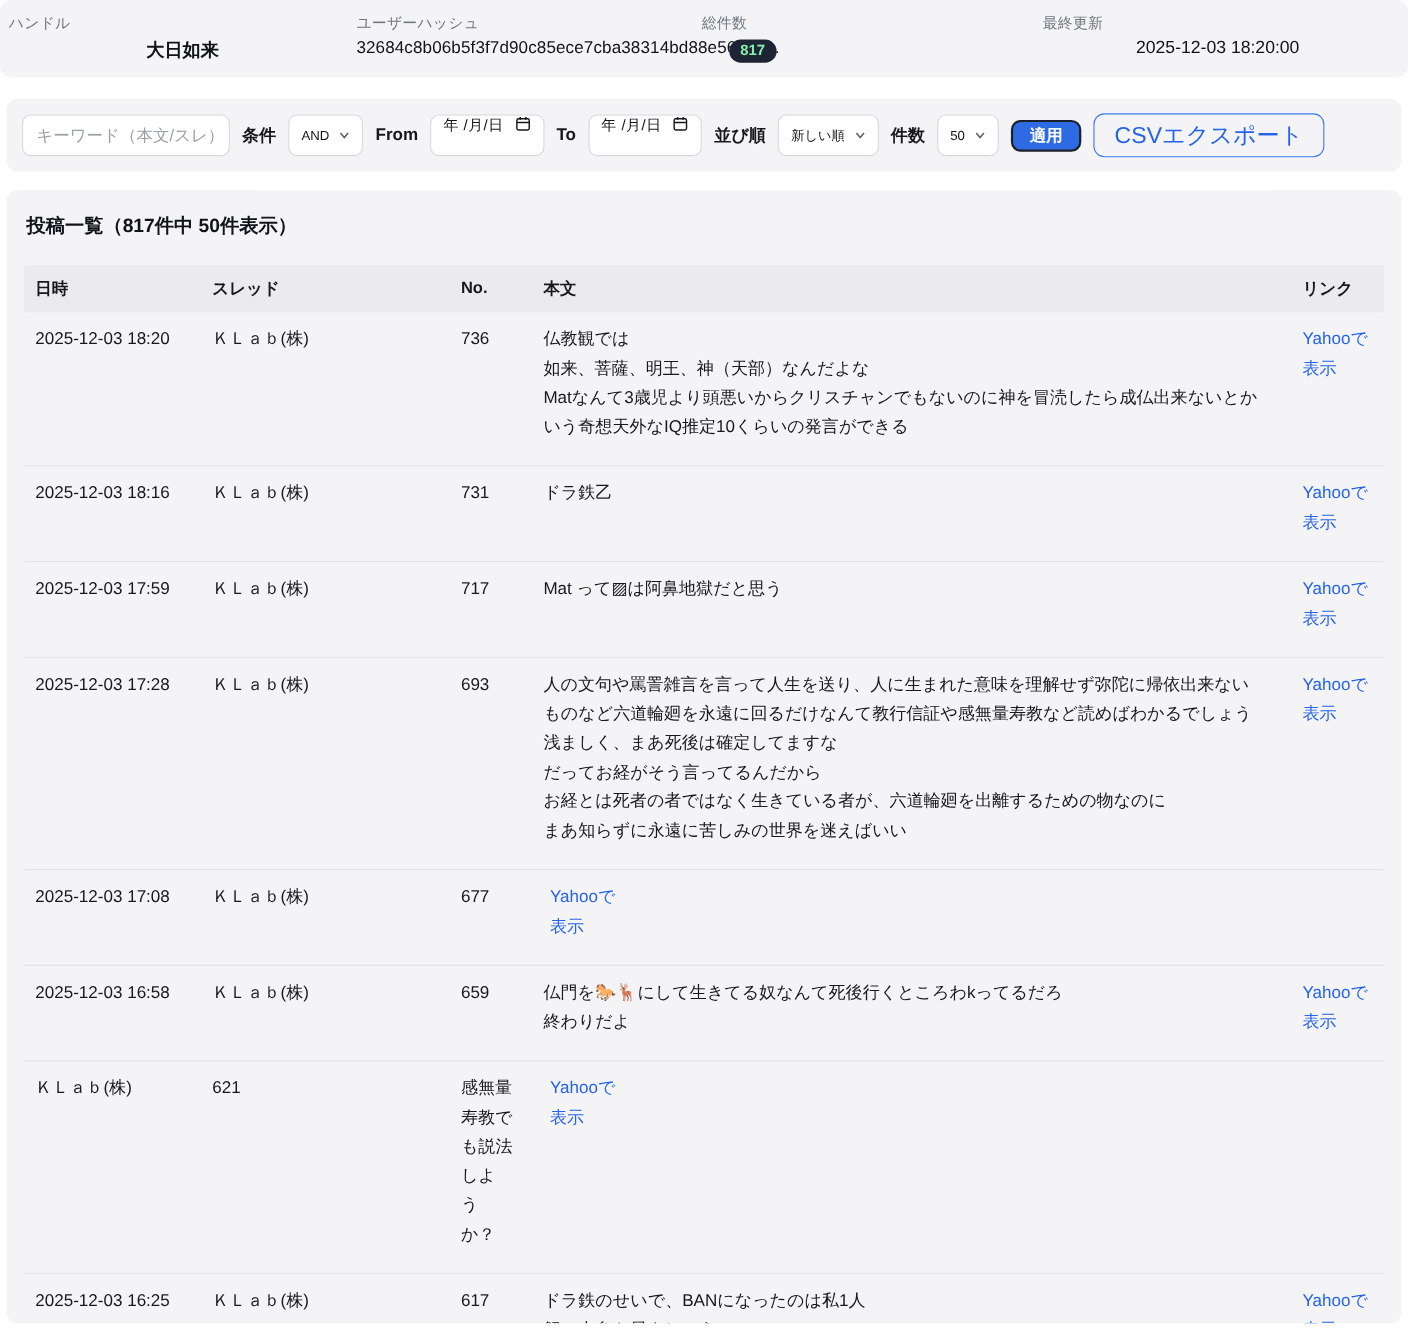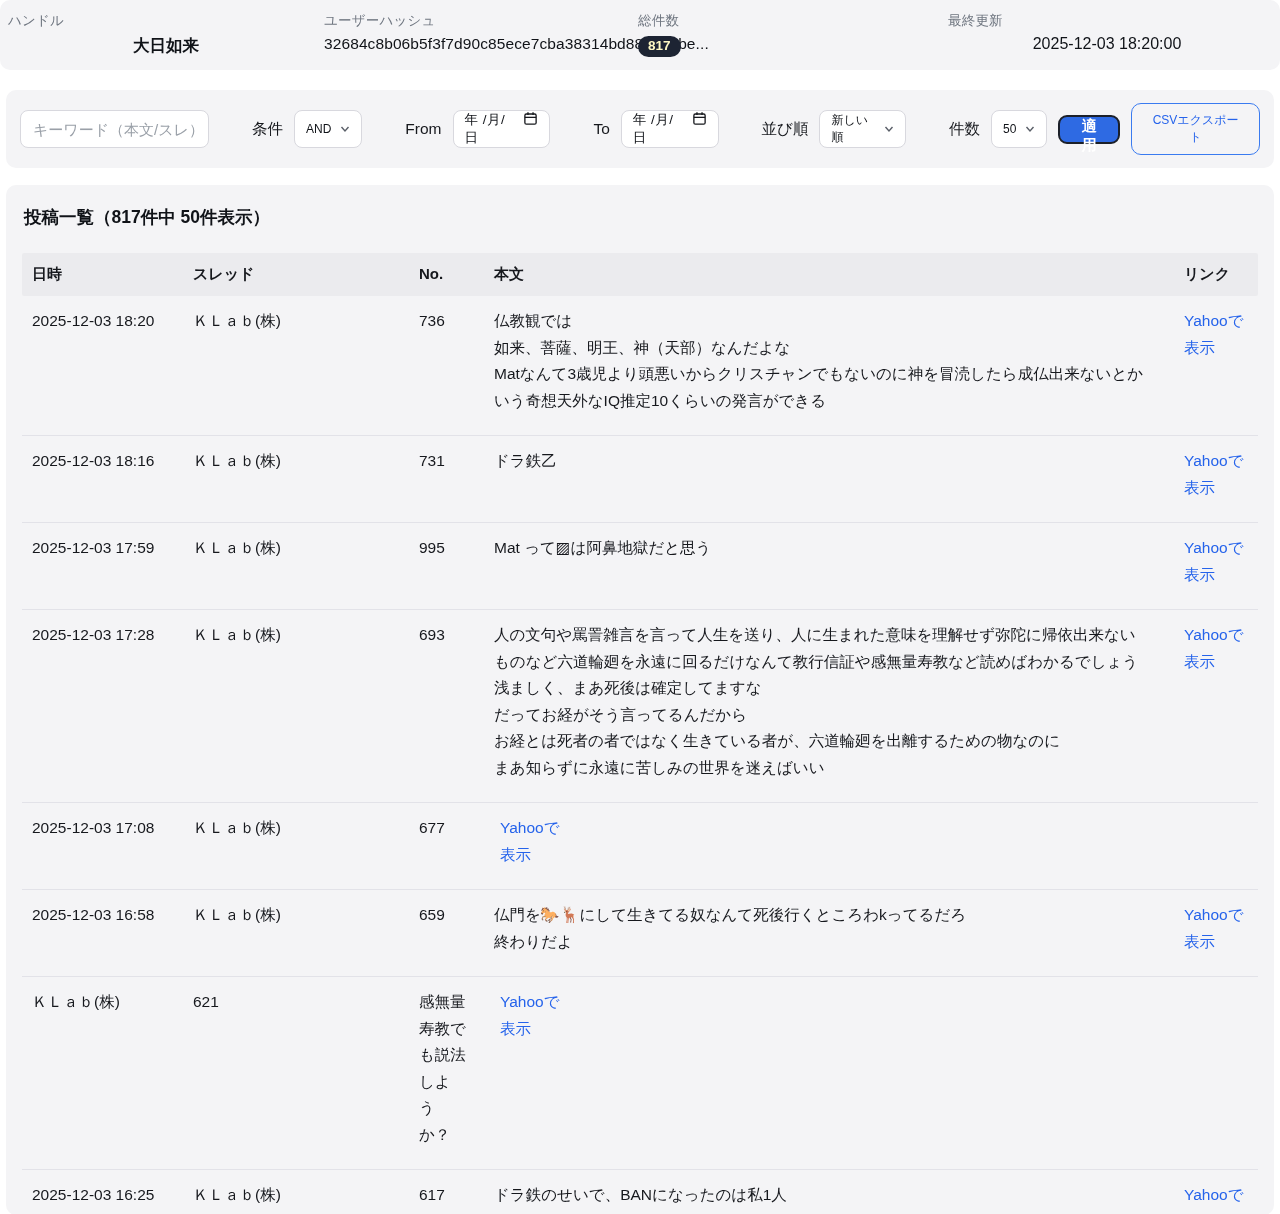--- a/index.html
+++ b/index.html
@@ -10,41 +10,41 @@
 
   
   .stats { display:grid; grid-template-columns:316px 314px 310px 1fr;
     padding:12px 14px 13px 8px; margin:0 0 20px 0; border-radius:10px; position:relative; }
   .stat { position:relative; }
   .stat-label { font-size:13.5px; color:#6f7680; letter-spacing:.2px; margin-bottom:5px; }
   .stat-value { font-size:16px; color:#101318;text-align:center; }
   .stat-value.handle { font-weight:700; font-size:16.5px; }
   .hash-wrap { overflow:visible; }
   .hash-value { white-space:nowrap; position:relative; z-index:0; font-size:15.5px; letter-spacing:.1px; }
-  .badge { display:inline-block; position:relative; z-index:2; background:#1d2433; color:#fef9c3;
+  .badge { display:inline-block; position:relative; z-index:2; background:#1d2433; color:#86efac;
     font-size:13.5px; font-weight:700; padding:3px 10px 4px; border-radius:999px; line-height:1;
-    margin-top:1px; }
+    margin-top:1px;margin-left:25px; }
 
   
   .filters { display:flex; align-items:center; gap:11px; padding:13px 14px; margin-bottom:17px; }
-  .filters label { font-size:15.5px; font-weight:400; color:#16181d; white-space:nowrap;margin-left:32px; }
+  .filters label { font-size:15.5px; font-weight:700; color:#16181d; white-space:nowrap; }
   .tb { background:#fff; border:1px solid #d8d8de; border-radius:8px; height:38px; font-size:15px; }
   input.tb { width:189px; padding:0 12px; color:#16181d; outline:none; }
   input.tb::placeholder { color:#9aa0a8; }
   .select { display:inline-flex; align-items:center; gap:9px; padding:0 11px; cursor:default; }
   .select .val { font-size:12px; color:#101318; }
   .chev { width:10px; height:10px; display:inline-block; }
   .chev svg { display:block; }
   .dateinput { display:inline-flex; gap:10px; padding:0 11px; }
   .dateinput .val { font-size:13.5px; color:#101318; letter-spacing:.5px; }
   .cal { width:15px; height:15px; display:inline-block; }
   .btn-apply { background:#2e6ae3; color:#fff; font-size:15px; font-weight:600;
     border:2.5px solid #1c2029; border-radius:9px; height:29px; padding:0 15px; cursor:pointer; }
-  .btn-csv { background:transparent; color:#2563eb; font-size:12px;
-    border:1.5px solid #3a7bf0; border-radius:10px; height:52px; padding:4px 18px; cursor:pointer; }
+  .btn-csv { background:transparent; color:#2563eb; font-size:21px;
+    border:1.5px solid #3a7bf0; border-radius:10px; height:40px; padding:4px 18px; cursor:pointer; }
 
   
   .list-card { padding:14px 16px 0 16px; height:1030px; overflow:hidden; }
   .list-title { font-size:17.5px; font-weight:700; margin:6px 2px 24px 2px; color:#101318; }
   .grid { display:grid; grid-template-columns:171px 226px 75px 1fr 80px; }
   .thead { background:#ebebee; border-radius:2px; padding:12px 0; font-weight:700; font-size:15px; }
   .thead > div:first-child { padding-left:10px; }
   .thead > div:last-child { padding-left:6px; }
   .trow { padding:12px 0 21px 0; border-bottom:1px solid #e2e2e8; font-size:15.5px; }
   .trow > div:first-child { padding-left:10px; }
@@ -159,21 +159,21 @@
     <div class="cell-th">ＫＬａｂ(株)</div>
     <div class="cell-no">731</div>
     <div class="cell-body">ドラ鉄乙
 </div>
     <div class="cell-link"><a href="#">Yahooで表示</a></div>
   </div>
 
   <div class="grid trow">
     <div class="cell-dt">2025-12-03 17:59</div>
     <div class="cell-th">ＫＬａｂ(株)</div>
-    <div class="cell-no">995</div>
+    <div class="cell-no">717</div>
     <div class="cell-body">Mat って▨は阿鼻地獄だと思う
 </div>
     <div class="cell-link"><a href="#">Yahooで表示</a></div>
   </div>
 
   <div class="grid trow">
     <div class="cell-dt">2025-12-03 17:28</div>
     <div class="cell-th">ＫＬａｂ(株)</div>
     <div class="cell-no">693</div>
     <div class="cell-body">人の文句や罵詈雑言を言って人生を送り、人に生まれた意味を理解せず弥陀に帰依出来ないものなど六道輪廻を永遠に回るだけなんて教行信証や感無量寿教など読めばわかるでしょう

